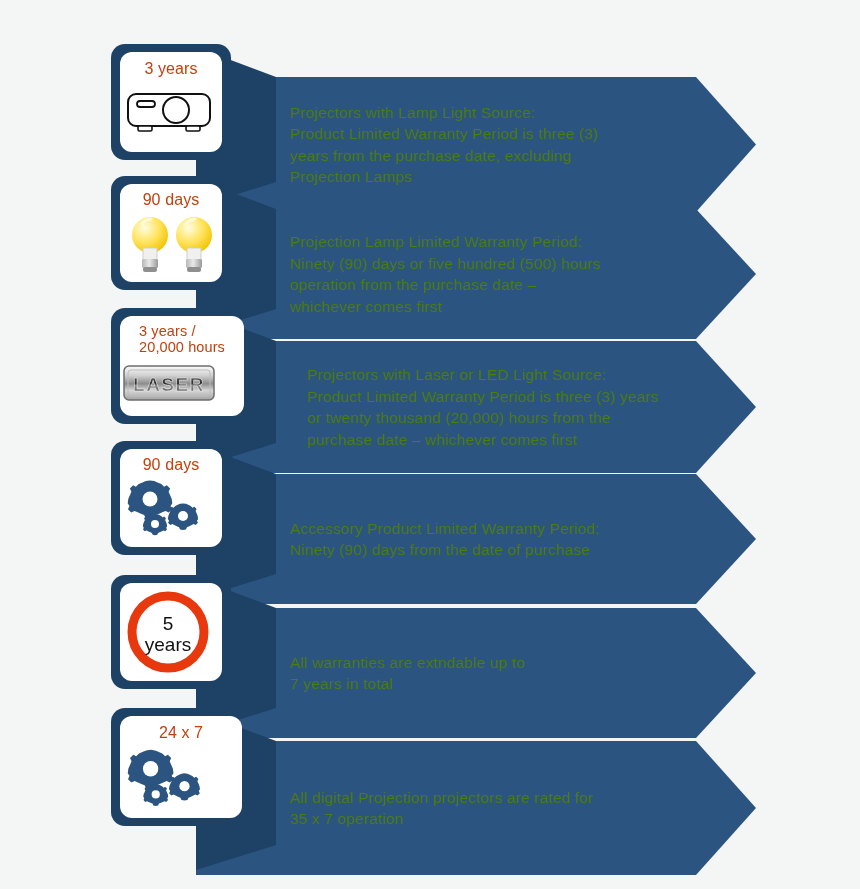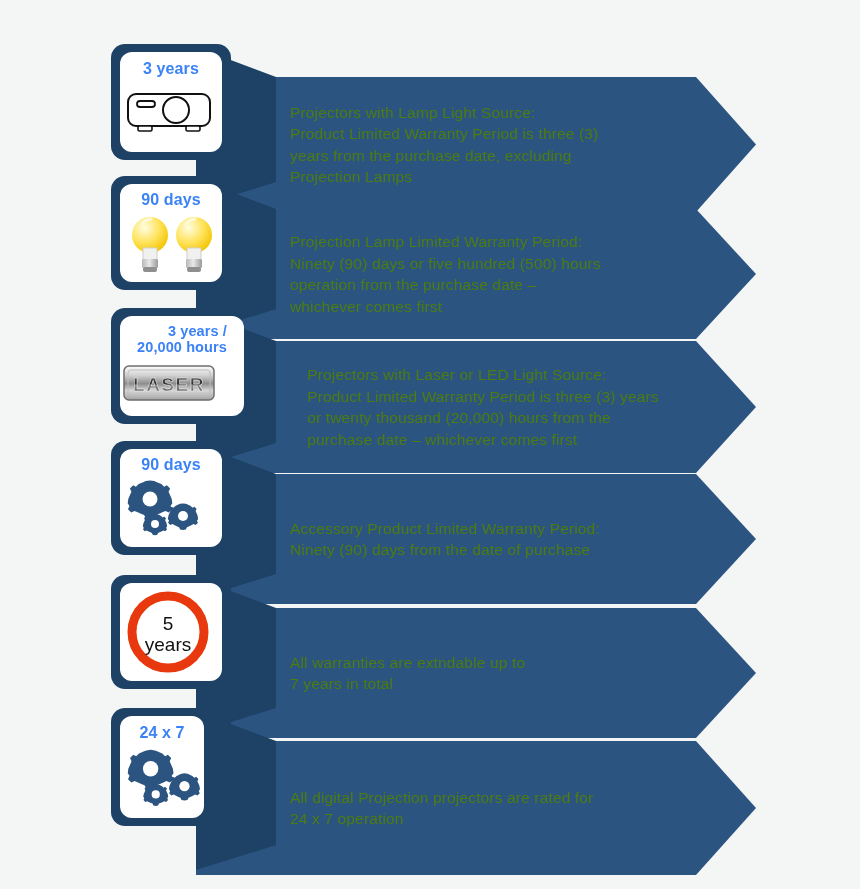--- a/index.html
+++ b/index.html
@@ -31,23 +31,23 @@
     position: absolute;
     background: #ffffff;
     border-radius: 12px;
     display: flex;
     flex-direction: column;
     align-items: center;
     justify-content: flex-start;
     overflow: hidden;
   }
   .card-label {
-    color: #3b82f6;
-    font-weight: bold;
-    text-align: right;
+    color: #c2410c;
+    font-weight: normal;
+    text-align: left;
     line-height: 1.1;
     letter-spacing: .1px;
   }
   .card-art {
     flex: 1 1 auto;
     display: flex;
     align-items: center;
     justify-content: flex-start;
     width: 100%;
   }
@@ -283,21 +283,21 @@
   </div>
 
   <div class="row" style="top:708px;">
     <svg style="position:absolute;left:196px;top:33px;" width="560" height="134">
       <polygon points="0,0 500,0 560,67 500,134 0,134" fill="#2b5481"></polygon>
     </svg>
     <svg style="position:absolute;left:196px;top:3px;" width="80" height="159">
       <polygon points="0,0 80,30 80,134 0,159" fill="#1d4266"></polygon>
     </svg>
     <div class="card-plate" style="left:111px;top:0px;width:120px;height:118px;"></div>
-    <div class="card" style="left:120px;top:8px;width:84px;height:102px;padding:8px 6px 6px;">
+    <div class="card" style="left:120px;top:8px;width:122px;height:102px;padding:8px 6px 6px;">
       <div class="card-label" style="font-size:16px;">24 x 7</div>
       <div class="card-art">
         <svg width="80" height="60" viewBox="0 0 78 58">
           <g fill="#2b5481">
             <g transform="translate(24,21)">
               <path d="M0,-20 L4.6,-19.3 L7.4,-18.1 L12.2,-16 L15.2,-13.2
                        L18.1,-14.8 L21.6,-11.3 L20,-7.8 L22.1,-3 L23.3,-0.2
                        L24,4.6 L22.1,7.4 L23.7,10.9 L20.2,14.4 L16.7,12.8
                        L13.9,14 L9.1,16.1 L6.3,17.3 L4.6,21 L0,21.7 L-4.6,21
                        L-6.3,17.3 L-9.1,16.1 L-13.9,14 L-16.7,12.8 L-20.2,14.4
@@ -327,17 +327,17 @@
                        L-11,-4.3 L-11.9,-6.2 L-10,-8.2 L-8.3,-7.2
                        L-6.7,-8.8 L-4.1,-10 L-2.5,-10.6 Z" transform="scale(.92)"></path>
               <circle cx="0" cy="0" r="4" fill="#ffffff"></circle>
             </g>
           </g>
         </svg>
       </div>
     </div>
     <div class="banner" style="left:262px;top:33px;width:420px;height:134px;background:transparent;">
       <div class="banner-text">All digital Projection projectors are rated for
-24 x 7 operation</div>
+35 x 7 operation</div>
     </div>
   </div>
 
 </div>
 
 </body></html>

